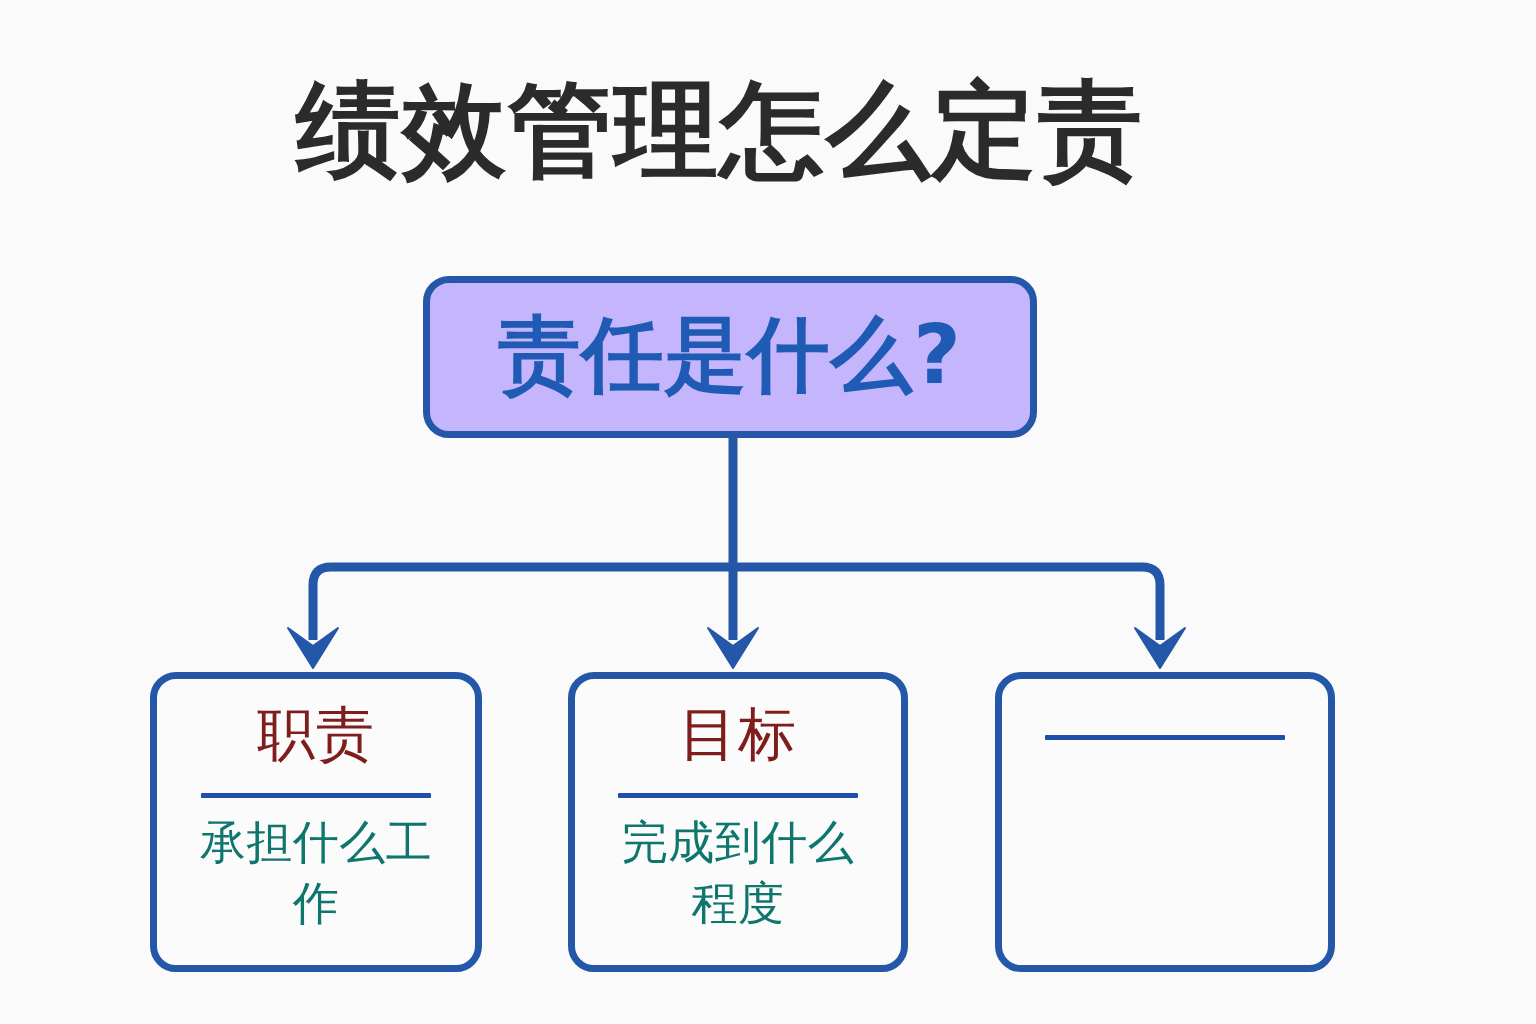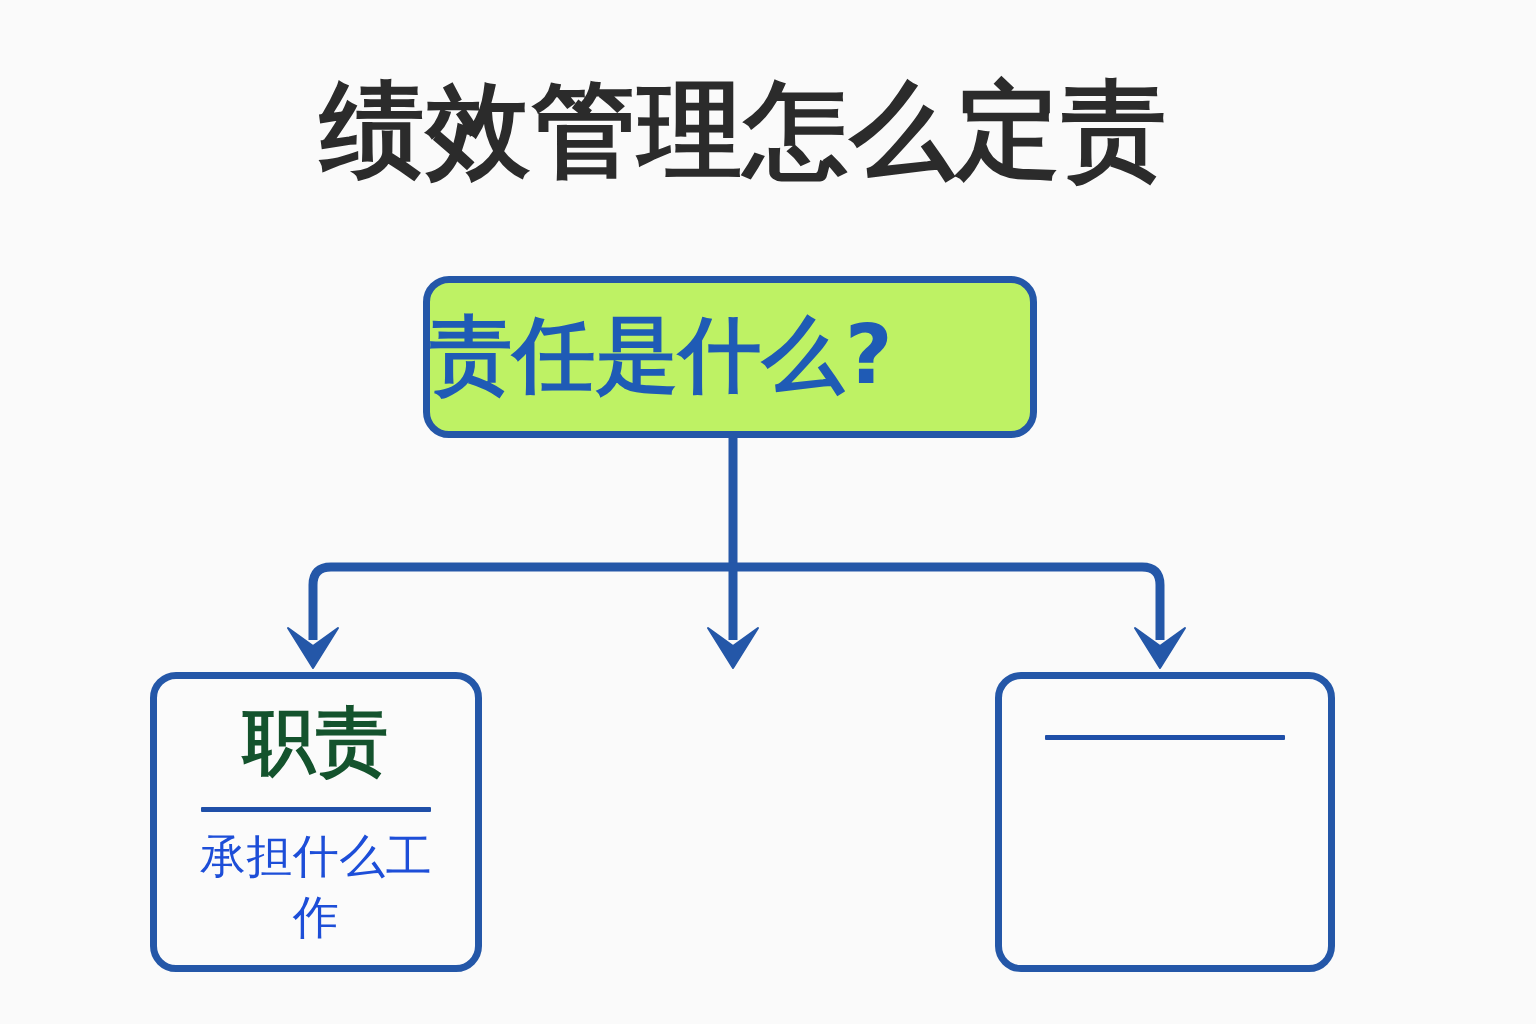--- a/index.html
+++ b/index.html
@@ -23,36 +23,36 @@
     left: 0;
     top: 72px;
     width: 1440px;
     text-align: center;
     font-size: 104px;
     font-weight: bold;
     line-height: 1.12;
     color: #2b2b2b;
     letter-spacing: 2px;
     white-space: nowrap;
-    padding-left: 24px;
   }
 
   
   .root-box {
     position: absolute;
     left: 423px;
     top: 276px;
     width: 614px;
     height: 162px;
     box-sizing: border-box;
     border: 7px solid #2457a8;
     border-radius: 26px;
-    background: #bef264;
+    background: #c4b5fd;
     display: flex;
     align-items: center;
+    justify-content: center;
   }
   .root-label {
     font-size: 82px;
     font-weight: bold;
     color: #1f5bb5;
     line-height: 1;
     letter-spacing: 1px;
     white-space: nowrap;
     transform: translateY(-2px);
   }
@@ -79,37 +79,37 @@
     display: flex;
     flex-direction: column;
     align-items: center;
     padding-top: 26px;
   }
   .card-1 { left: 150px; width: 332px; }
   .card-2 { left: 568px; width: 340px; }
   .card-3 { left: 995px; width: 340px; }
 
   .card-heading {
-    font-size: 72px;
-    font-weight: bold;
-    color: #14532d;
+    font-size: 58px;
+    font-weight: normal;
+    color: #7f1d1d;
     line-height: 1;
     letter-spacing: 1px;
     white-space: nowrap;
   }
   .card-divider {
     width: 230px;
     height: 5px;
     background: #1f4fa8;
     margin: 30px 0 14px 0;
     border-radius: 1px;
   }
   .card-sub {
     font-size: 46px;
-    color: #1d4ed8;
+    color: #0f766e;
     line-height: 1.32;
     text-align: center;
     width: 240px;
     word-break: break-all;
     letter-spacing: 0.5px;
   }
   .card-2 .card-divider { width: 240px; }
   .card-3 .card-divider { width: 240px; }
 </style>
 </head>
@@ -141,18 +141,23 @@
       <path d="M1135,628 L1160,668 L1185,628 L1160,646 Z"></path>
     </g>
   </svg>
 
   <div class="card card-1">
     <div class="card-heading">职责</div>
     <div class="card-divider"></div>
     <div class="card-sub">承担什么工作</div>
   </div>
 
+  <div class="card card-2">
+    <div class="card-heading">目标</div>
+    <div class="card-divider"></div>
+    <div class="card-sub">完成到什么程度</div>
+  </div>
 
   <div class="card card-3">
     <div class="card-divider"></div>
   </div>
 
 </div>
 
 </body></html>

